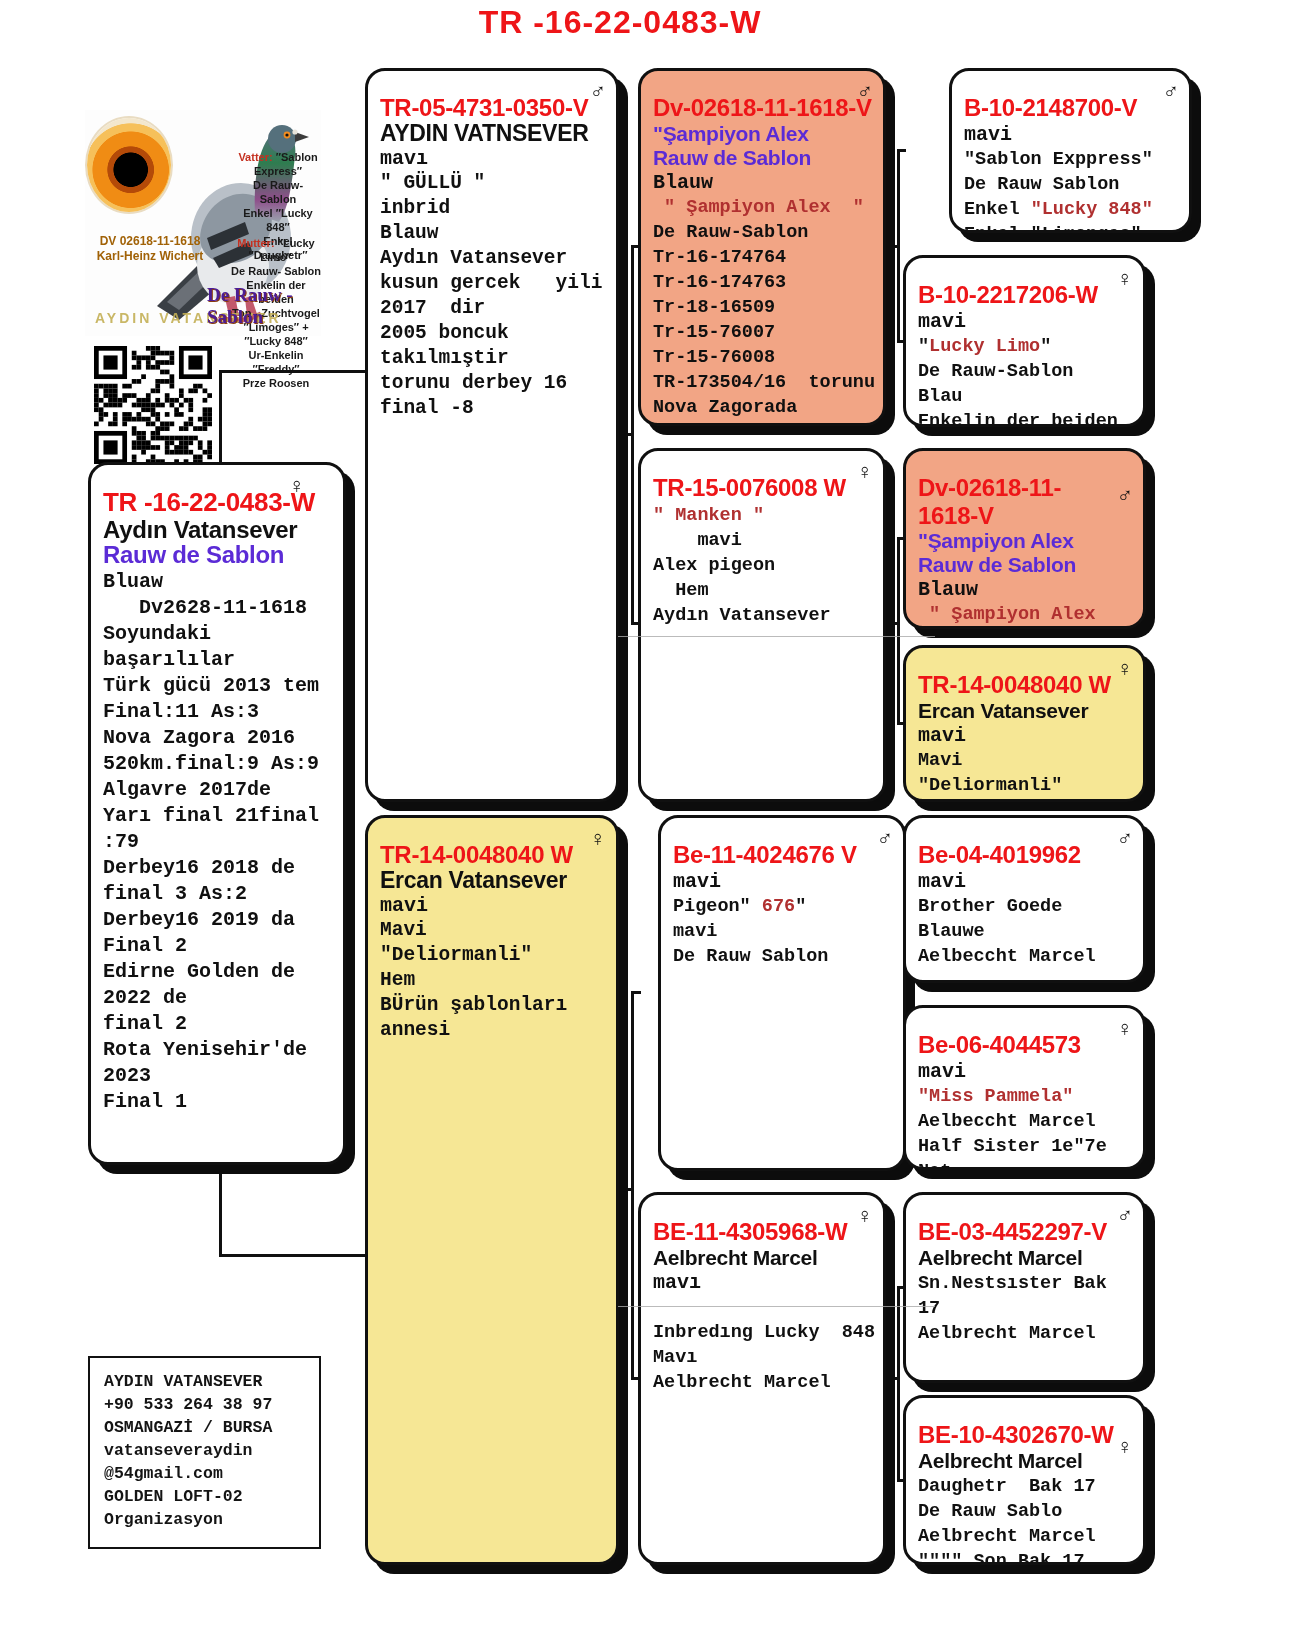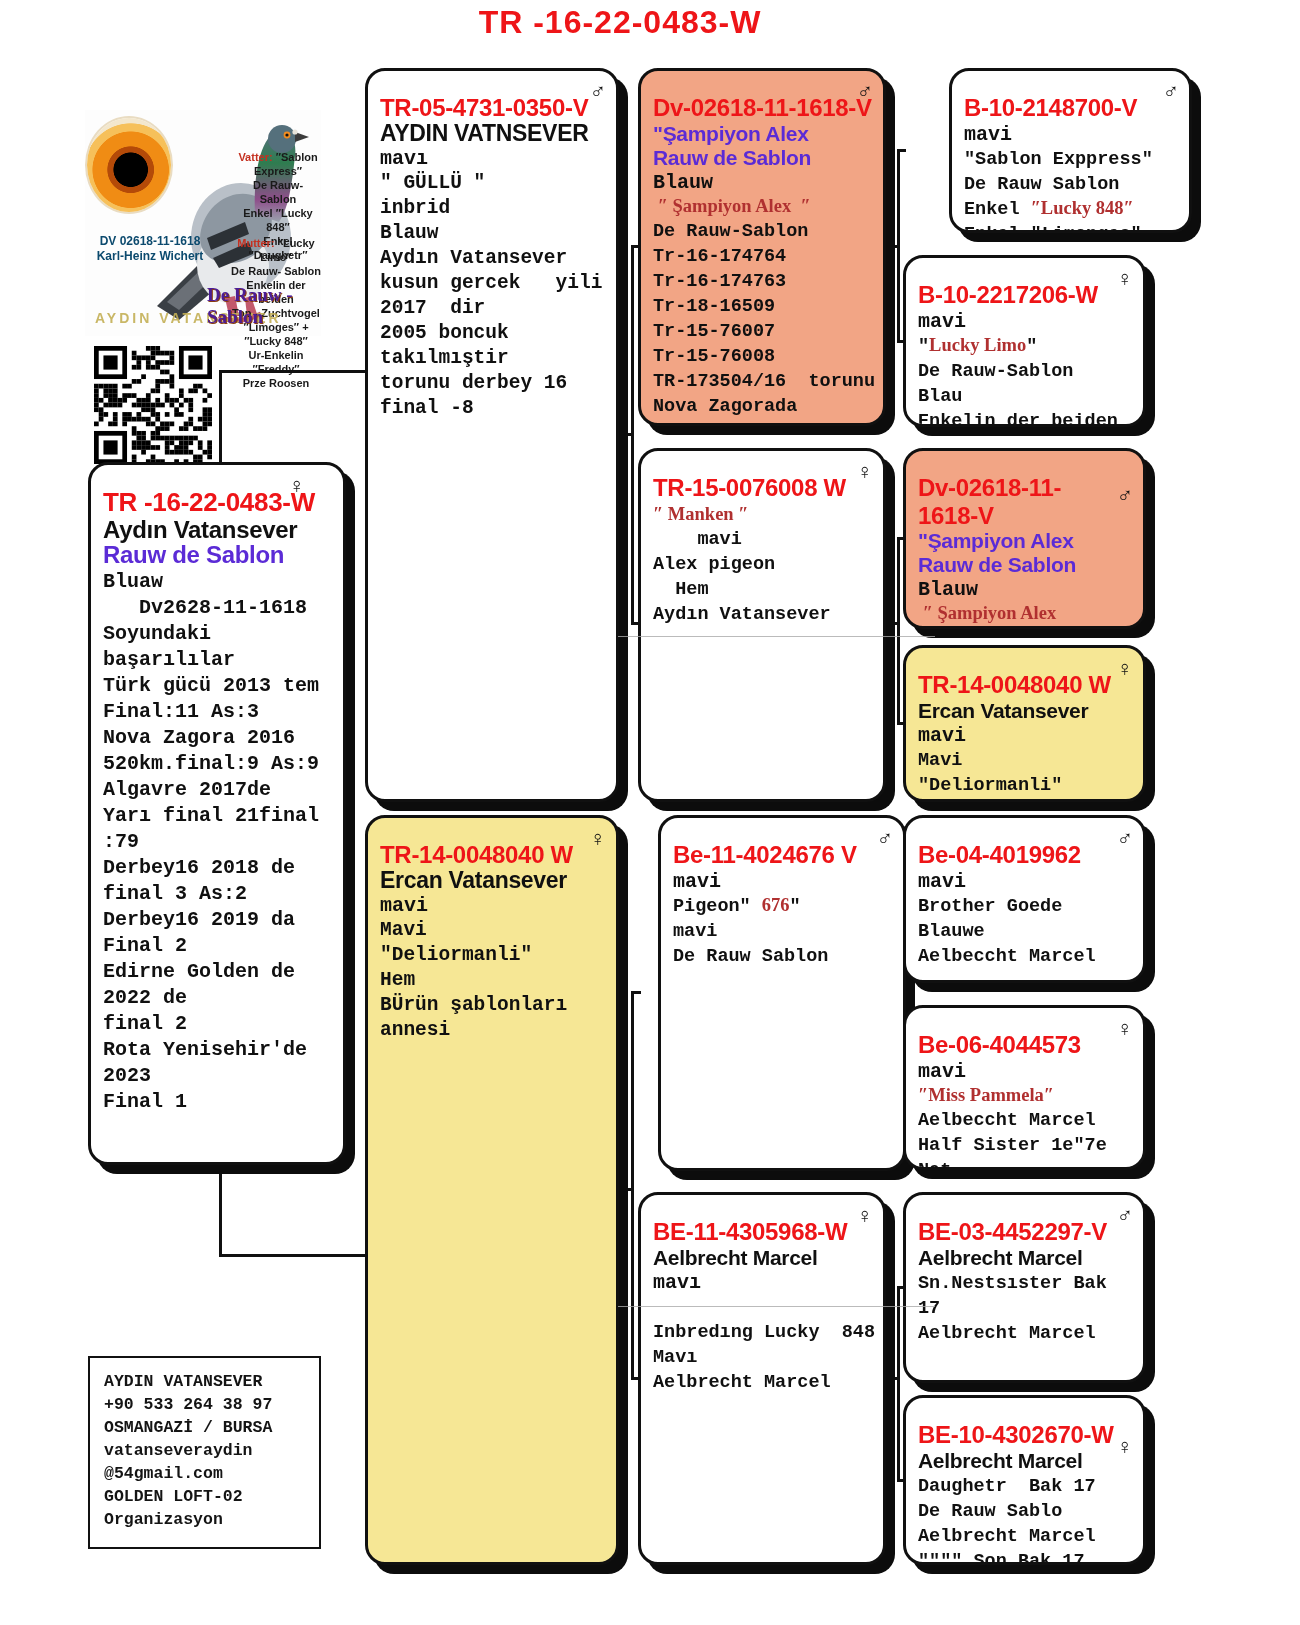--- a/index.html
+++ b/index.html
@@ -12,21 +12,21 @@
   .pbox{position:absolute;background:#fff;border:3px solid #101010;border-radius:20px;
         box-shadow:9px 9px 0 #0c0c0c;padding:23px 8px 4px 12px;box-sizing:border-box;
         overflow:hidden;z-index:10;}
   .pbox.salmon{background:#f2a585;}
   .pbox.yellow{background:#f6e795;}
   .pbox .ring{color:#ee1518;font-weight:bold;font-size:24px;letter-spacing:-0.3px;line-height:1.15;}
   .pbox .sex{position:absolute;top:8px;right:10px;font-size:22px;color:#111;}
   .ln{white-space:pre;line-height:23px;font-size:18.5px;color:#101010;}
   .ln span.m{font-family:"Liberation Mono","DejaVu Sans Mono",monospace;font-weight:600;}
   .ln span.bm{font-family:"Liberation Mono","DejaVu Sans Mono",monospace;font-weight:bold;font-size:20px;}
-  .ln span.r{font-family:Liberation Serif, serif;font-weight:600;color:#b03030;}
+  .ln span.r{font-family:Liberation Mono, monospace;font-weight:600;color:#b03030;}
   .ln span.b{font-weight:bold;font-size:21px;letter-spacing:-0.3px;}
   .ln span.p{font-weight:bold;font-size:21px;color:#5b2bd6;letter-spacing:-0.3px;}
   
   .pbox.main .ring{font-size:26px;}
   .pbox.main .ln{font-size:20px;line-height:24px;}
   .pbox.main .ln span.b,.pbox.main .ln span.p{font-size:24px;}
   .pbox.main .sex{right:38px;}
   
   .pbox.g2 .ring{font-size:24px;}
   .pbox.g2 .ln{font-size:19.5px;line-height:23px;}
@@ -39,21 +39,21 @@
   .cline{position:absolute;background:#101010;z-index:5;}
   .cline.faint{background:#aaaaaa;opacity:.8;z-index:40;}
   
   .photo{position:absolute;left:85px;top:110px;width:236px;height:226px;background:#fdfdfd;z-index:4;}
   .eye{position:absolute;left:2px;top:8px;width:84px;height:94px;border-radius:50%;
        background:radial-gradient(circle at 52% 55%, #000 0 25%, #b44a08 26% 34%, #f08c14 35% 56%, #f6c05a 57% 68%, #f3e7cd 69% 100%);
        box-shadow:0 0 0 2px #e9dcc2;}
   .ph-small{position:absolute;font-size:11px;font-weight:bold;color:#1a1a1a;line-height:14px;text-align:center;}
   .ph-small .lbl{color:#c53020;}
   .ph-ring{position:absolute;left:0px;top:124px;width:130px;font-size:12px;font-weight:bold;
-           color:#0c4a6e;line-height:15px;text-align:center;}
+           color:#a16207;line-height:15px;text-align:center;}
   .watermark{position:absolute;left:10px;top:200px;width:226px;font-size:14px;font-weight:bold;
              letter-spacing:3px;color:rgba(195,175,85,.9);}
   .brandtxt{position:absolute;left:122px;top:174px;width:114px;font-size:19px;font-weight:bold;
             color:#4c1d95;text-shadow:1px 1px 0 #8a3c10;font-family:"Liberation Serif",serif;}
   
   .qr{position:absolute;left:94px;top:346px;width:118px;height:118px;z-index:6;}
   
   .contact{position:absolute;left:88px;top:1356px;width:233px;height:193px;border:2.5px solid #111;
            box-sizing:border-box;padding:12px 0 0 14px;z-index:10;background:#fff;}
   .contact .cl{font-family:"Liberation Mono","DejaVu Sans Mono",monospace;font-weight:600;

